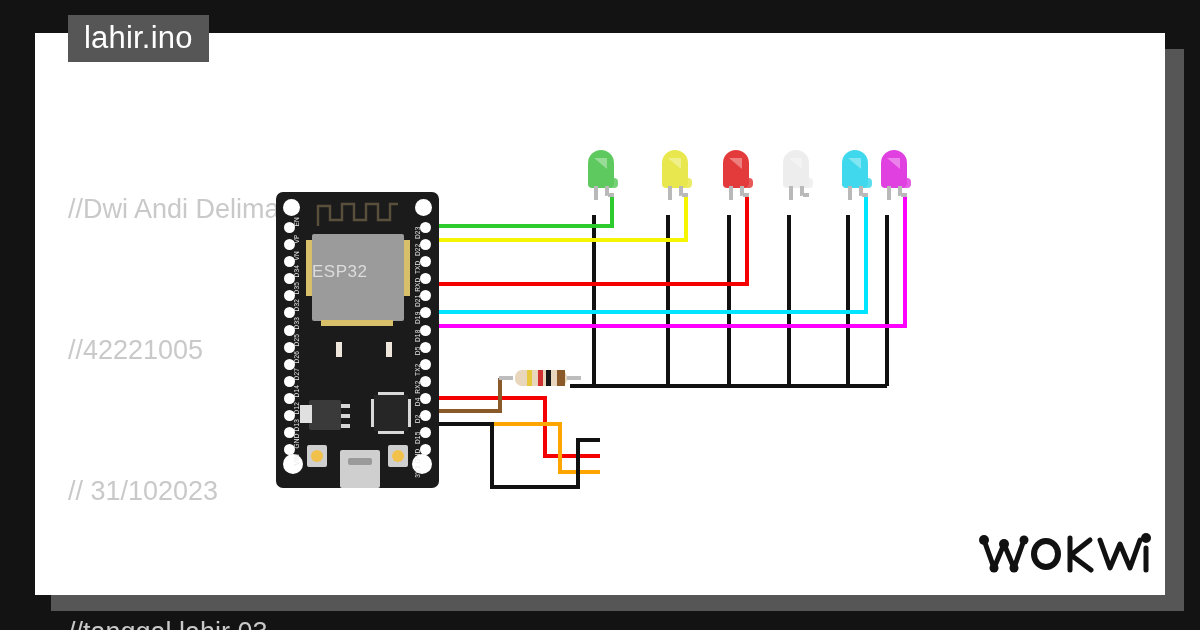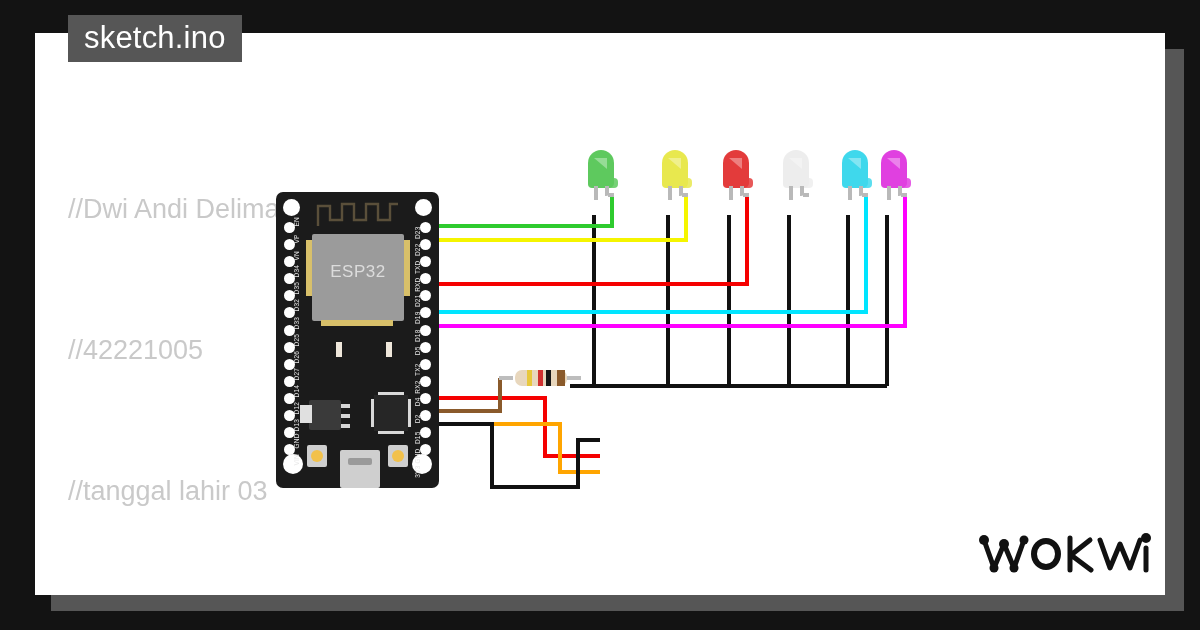--- a/index.html
+++ b/index.html
@@ -51,21 +51,21 @@
     position:absolute;left:276px;top:192px;width:163px;height:296px;
     background:#1b1b1b;border-radius:7px;
   }
   .board .pcb-hole{position:absolute;width:17px;height:17px;border-radius:50%;background:#fff;}
   .ant{position:absolute;left:40px;top:8px;width:84px;height:28px;}
   .shield{
     position:absolute;left:36px;top:42px;width:92px;height:87px;
     background:#9b9b9b;border-radius:2px;
   }
   .shield-label{
-    position:absolute;left:0;right:0;top:28px;text-align:center;
+    position:absolute;left:0;right:0;top:28px;text-align:left;
     color:#dcdcdc;font-size:17px;letter-spacing:.5px;
   }
   .shield-pads{position:absolute;background:#d8c06a;}
   .pinrow{position:absolute;top:30px;display:flex;flex-direction:column;}
   .pin{position:relative;width:11px;height:11px;border-radius:50%;background:#fff;margin-bottom:6.1px;}
   .pin .plabel{
     position:absolute;top:1px;width:30px;
     font-size:6.5px;color:#e8e8e8;letter-spacing:.2px;
     transform:rotate(-90deg);
   }
@@ -126,20 +126,21 @@
 <div id="stage">
 
   <div class="band-right"></div>
   <div class="band-bottom"></div>
   <div class="left-rail"></div>
   <div class="canvas-panel"></div>
 
   <div class="code">
     <div>//Dwi Andi Delima</div>
     <div>//42221005</div>
+    <div>// 31/102023</div>
     <div>//tanggal lahir 03</div>
     
     
     
     
     
   </div>
 
   <svg class="wires" viewBox="0 0 1200 630" xmlns="http://www.w3.org/2000/svg">
     <g fill="none" stroke-width="4" stroke-linecap="butt" stroke-linejoin="miter">
@@ -377,14 +378,14 @@
     <g fill="#111111">
       <circle cx="6" cy="12" r="5"></circle>
       <circle cx="26" cy="16" r="5"></circle>
       <circle cx="16" cy="40" r="4.5"></circle>
       <circle cx="36" cy="40" r="4.5"></circle>
       <circle cx="46" cy="12" r="4.5"></circle>
       <circle cx="168" cy="10" r="5"></circle>
     </g>
   </svg>
 
-  <div class="tab">sketch.ino</div>
+  <div class="tab">lahir.ino</div>
 </div>
 
 </body></html>

